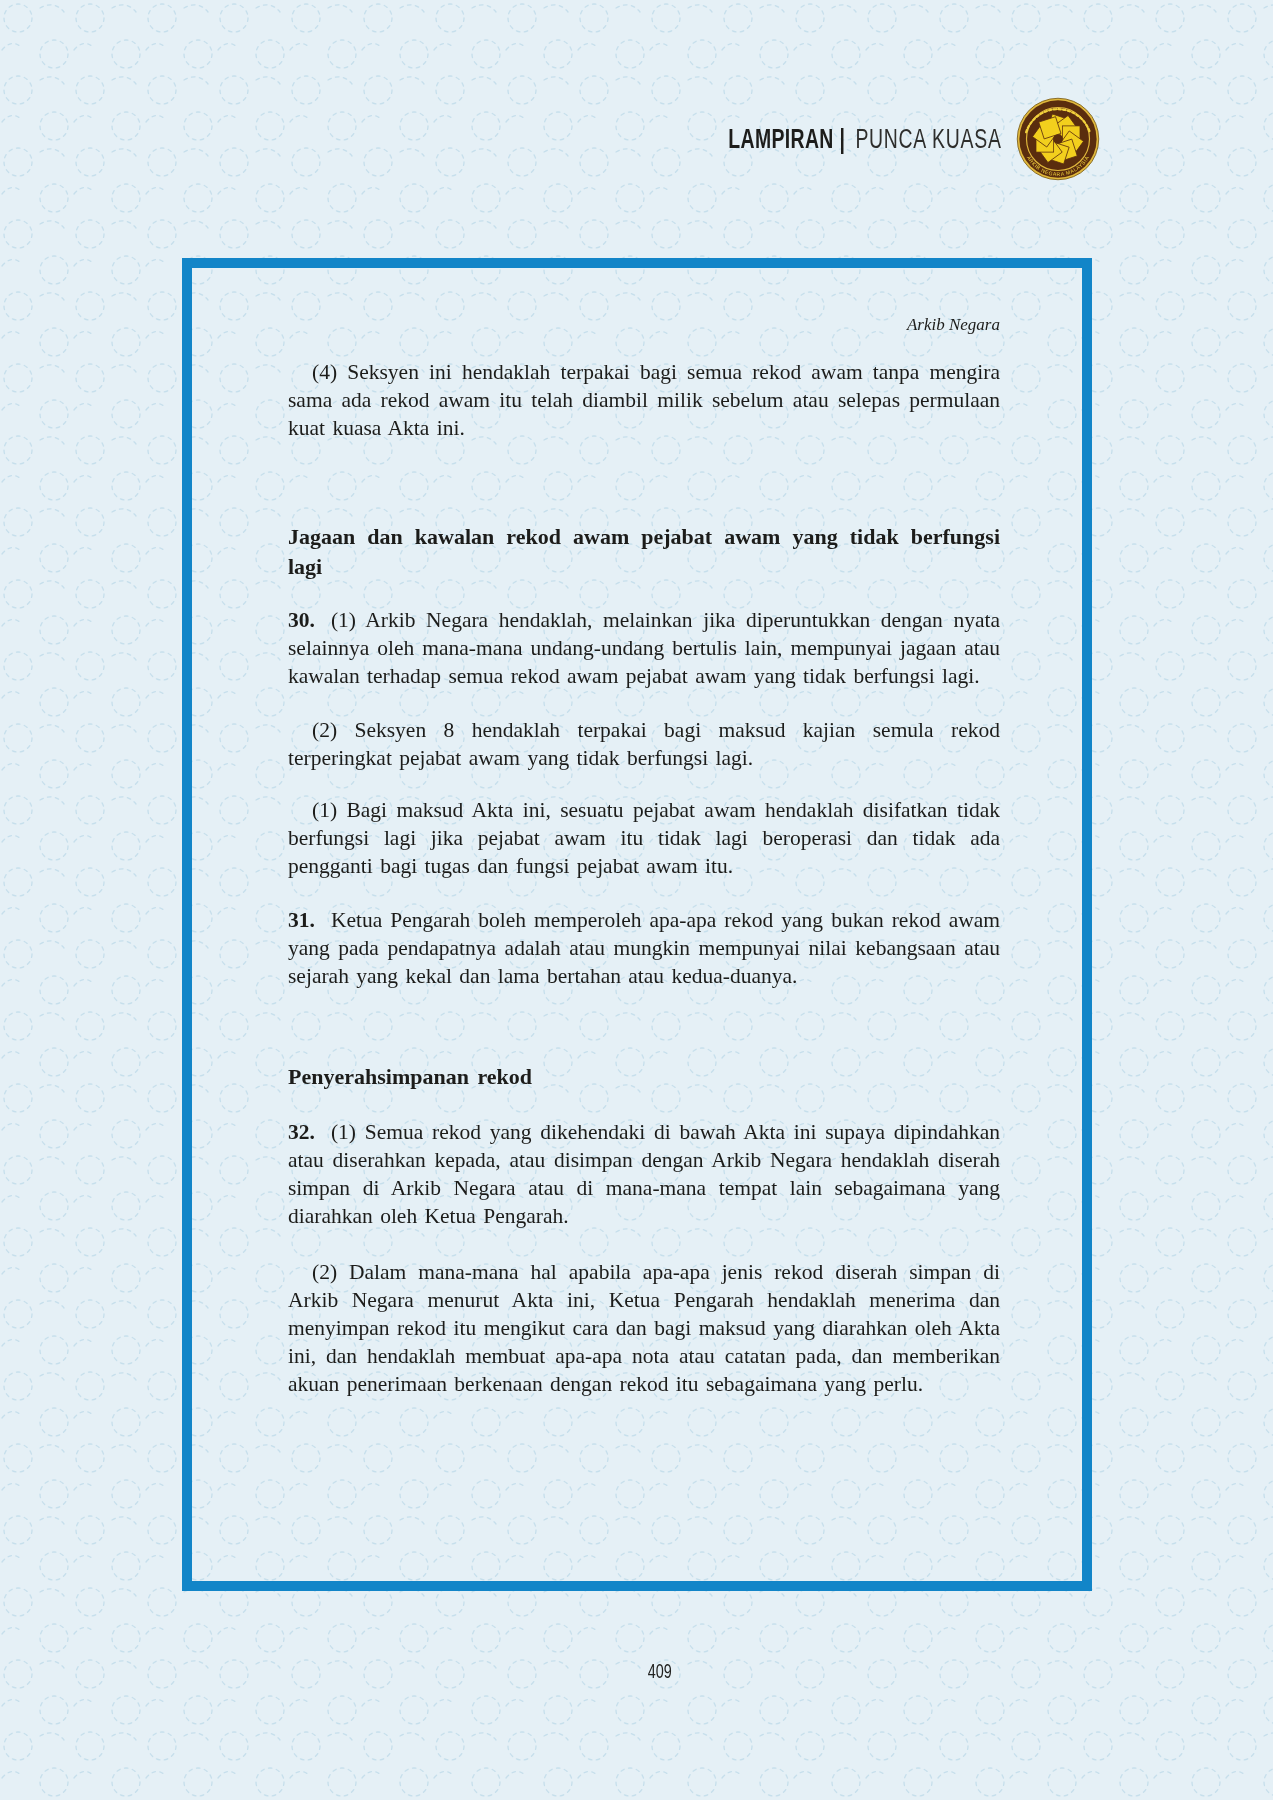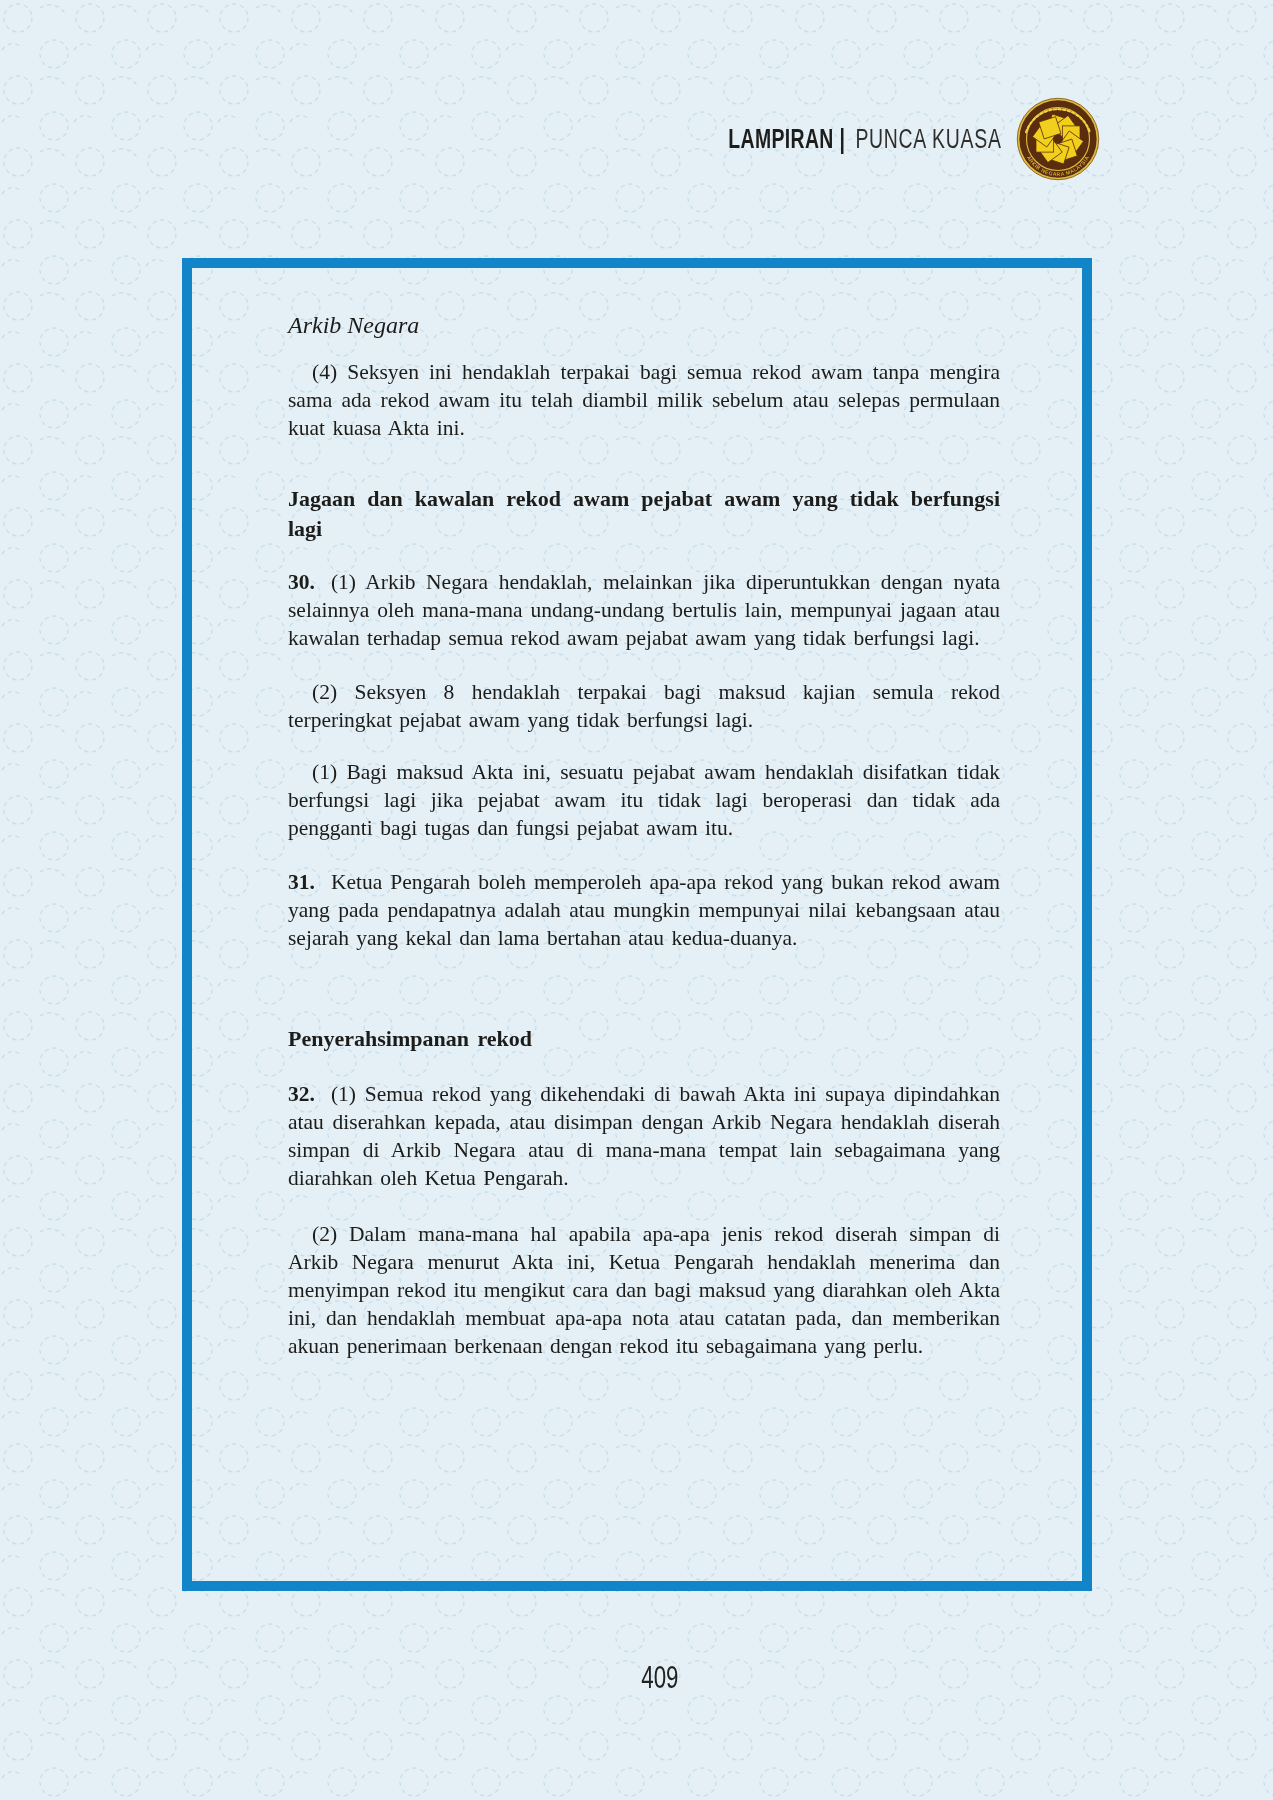--- a/index.html
+++ b/index.html
@@ -30,43 +30,43 @@
 
   
   .act-box{
     position:absolute;left:182px;top:258px;
     width:910px;height:1333px;
     box-sizing:border-box;
     border:10px solid #1285c8;
     padding:42px 82px 18px 96px;
   }
   .act-title{
-    font-style:italic;font-size:24px;line-height:30px;
-    text-align:left;
+    font-style:italic;font-size:17px;line-height:30px;
+    text-align:right;
   }
   .para{
     font-size:21.5px;line-height:28px;
     text-align:justify;
     word-spacing:2px;
   }
   .para.indent{text-indent:24px;}
   .lead{font-weight:700;margin-right:16px;}
   .heading{
     font-weight:700;font-size:22px;line-height:30px;
     text-align:justify;word-spacing:3px;
   }
   .mt22{margin-top:18px}.mt24{margin-top:24px}.mt26{margin-top:26px}
-  .mt28{margin-top:28px}.mt56{margin-top:72px}.mt58{margin-top:42px}
+  .mt28{margin-top:28px}.mt56{margin-top:72px}.mt58{margin-top:80px}
 
   
   .page-number{
     position:absolute;top:1660px;left:0;right:0;
     text-align:center;
     font-family:"Liberation Sans", sans-serif;
-    font-size:31px;font-weight:500;color:#222220;padding-left:46px;
+    font-size:20px;font-weight:500;color:#222220;padding-left:46px;
   }
   .page-number span{display:inline-block;transform:scaleX(0.72);}
 </style>
 </head>
 <body>
 
 <div class="page">
 
   <svg class="bg-svg" width="1273" height="1800" aria-hidden="true">
     <defs>

